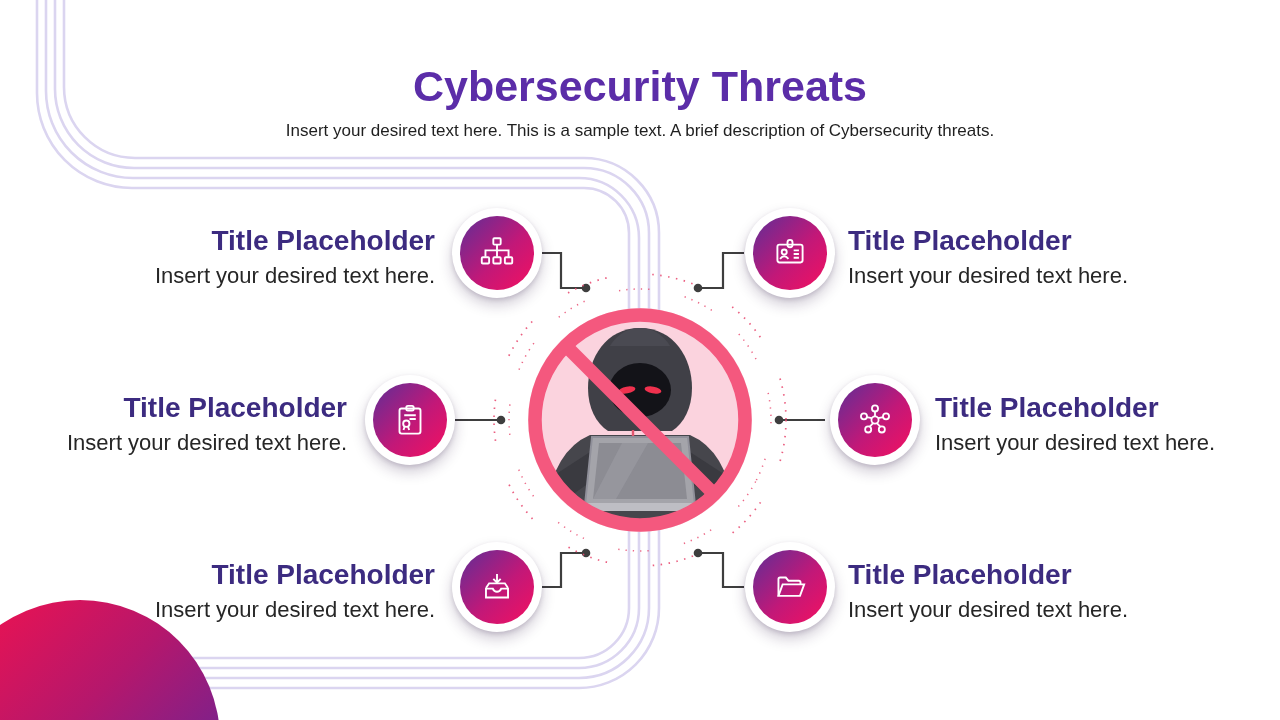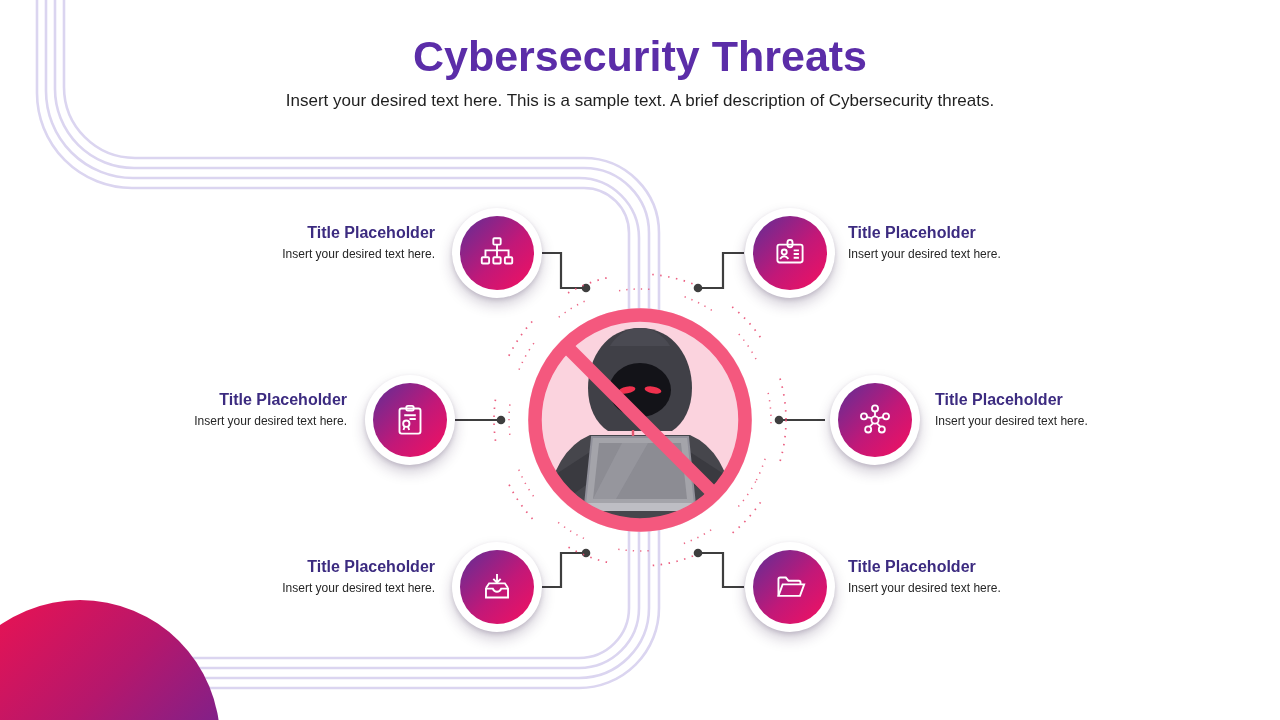--- a/index.html
+++ b/index.html
@@ -10,27 +10,27 @@
   
   .deco-svg     { position:absolute; left:0; top:0; z-index:0; }
   .corner-circle{ position:absolute; left:-60px; top:600px; width:280px; height:280px;
                   border-radius:50%; z-index:1;
                   background:linear-gradient(135deg,#F2124E 4%, #B5176C 45%, #4E29A5 98%); }
   .connector-svg{ position:absolute; left:0; top:0; z-index:2; }
   .center-svg   { position:absolute; left:480px; top:260px; z-index:3; }
 
   
   .header { position:absolute; left:0; top:0; width:1280px; text-align:center; z-index:5; }
-  .title { margin-top:32px; font-size:43px; font-weight:bold; color:#5B2DA8; letter-spacing:0px; }
+  .title { margin-top:62px; font-size:43px; font-weight:bold; color:#5B2DA8; letter-spacing:0px; }
   .subtitle { margin-top:10px; font-size:17px; color:#1F1F1F; }
 
   
   .item-text { position:absolute; z-index:5; }
-  .item-text .item-title { font-size:16px; font-weight:bold; color:#3C2B80; line-height:1.25; }
-  .item-text .item-desc  { font-size:12px; color:#262626; margin-top:4px; line-height:1.25; }
+  .item-text .item-title { font-size:28px; font-weight:bold; color:#3C2B80; line-height:1.25; }
+  .item-text .item-desc  { font-size:22px; color:#262626; margin-top:4px; line-height:1.25; }
   .align-right { text-align:right; }
   .align-left  { text-align:left; }
   .t-r1-left { left:95px;  top:223px; width:340px; }
   .t-r1-right{ left:848px; top:223px; width:360px; }
   .t-r2-left { left:7px;   top:390px; width:340px; }
   .t-r2-right{ left:935px; top:390px; width:340px; }
   .t-r3-left { left:95px;  top:557px; width:340px; }
   .t-r3-right{ left:848px; top:557px; width:360px; }
 
   

